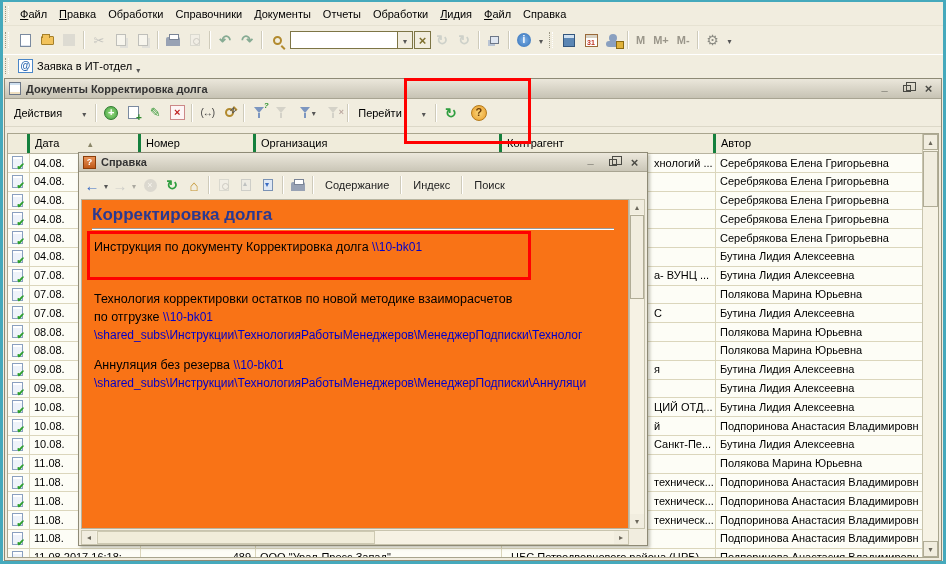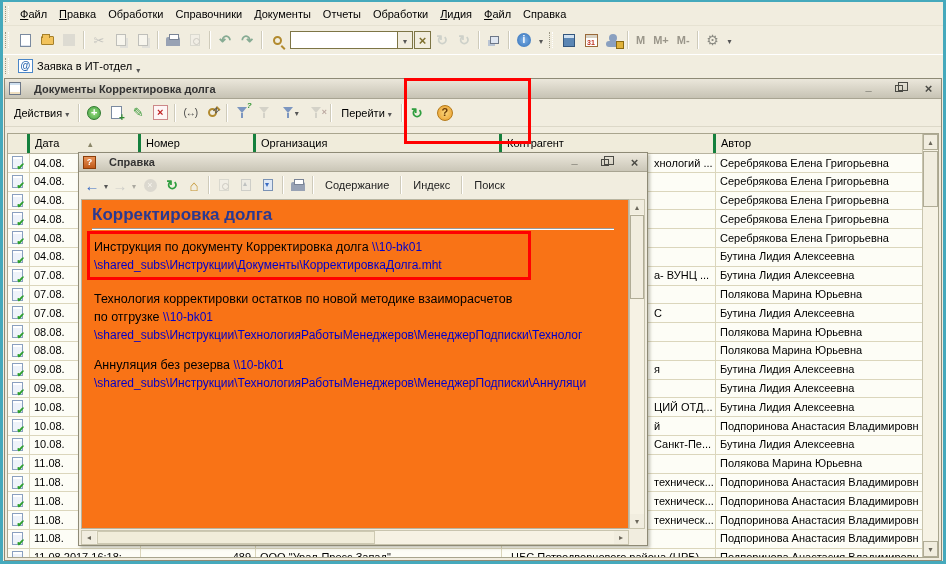--- a/index.html
+++ b/index.html
@@ -94,31 +94,31 @@
   #toolbar2{position:absolute;left:0;top:52px;right:0;height:23px;display:flex;align-items:center;border-top:1px solid #fff}
   .searchwrap{display:flex;align-items:center;margin-left:2px}
   .searchbox{width:108px;height:18px;border:1px solid #7d7545;background:#fff;font-size:11px;padding:0 2px;outline:none}
   .combo-arrow{width:15px;height:18px;border:1px solid #7d7545;border-left:none;background:var(--beige);display:flex;align-items:center;justify-content:center}
   .xbox{width:17px;height:18px;border:1px solid #7d7545;background:var(--beige);display:flex;align-items:center;justify-content:center;margin-left:1px}
   .mbtn{padding:0 4px;color:#9a968a;font-weight:bold}
   .tb2btn{display:flex;align-items:center;gap:4px;padding:1px 4px}
 
   
   #docwin{position:absolute;left:1px;right:1px;top:76px;bottom:0;background:var(--beige);border:1px solid #8e8a76;}
-  .titlebar{height:20px;display:flex;align-items:center;padding:0 4px;gap:13px;
+  .titlebar{height:20px;display:flex;align-items:center;padding:0 4px;gap:5px;
             background:linear-gradient(#ebe7db,#c7c3b4);border-bottom:1px solid #a8a492;font-weight:bold;color:#333}
   .titlebar .tspacer{flex:1}
   .wbtn{width:17px;height:14px;display:flex;align-items:center;justify-content:center;color:#4a4a44;font-weight:bold}
   .wb-min::before{content:"_";margin-top:-6px}
   .wb-rest{position:relative}
   .wb-rest i{width:8px;height:7px;border:1px solid #4a4a44;display:block;position:relative;background:transparent}
   .wb-rest i::before{content:"";position:absolute;left:2px;top:-4px;width:8px;height:7px;border:1px solid #4a4a44}
   .wb-close::before{content:"×";font-size:13px}
   #dtoolbar{height:28px;display:flex;align-items:center;padding-left:3px;border-bottom:1px solid #dcd8c8}
-  .txtbtn{display:flex;align-items:flex-end;gap:3px;padding:2px 5px;border:1px solid transparent}
+  .txtbtn{display:flex;align-items:flex-end;gap:20px;padding:2px 5px;border:1px solid transparent}
 
   
   #tablewrap{position:absolute;left:2px;right:2px;top:54px;bottom:2px;background:#fdfdf6;border:1px solid #a9a58e;overflow:hidden}
   #thead{position:absolute;left:0;right:16px;top:0;height:20px;background:#f0ecdb;border-bottom:1px solid #b8b4a0}
   .hc{position:absolute;top:0;bottom:0;border-right:3px solid #15803d;padding:3px 5px;white-space:nowrap;overflow:hidden}
   #rows{position:absolute;left:0;right:16px;top:20px;bottom:0;overflow:hidden}
   .trow{position:relative;height:18.8px;border-bottom:1px solid var(--grid);background:#fdfdf6}
   .c{position:absolute;top:0;bottom:0;border-right:1px solid var(--grid);padding:2.5px 4px;white-space:nowrap;overflow:hidden}
   .col-icon{left:0;width:22px}.col-date{left:22px;width:111px}.col-num{left:133px;width:115px;text-align:right}
   .col-org{left:248px;width:246px}.col-contr{left:494px;width:214px}.col-auth{left:708px;width:230px}
@@ -703,21 +703,20 @@
       <span class="sep"></span>
       <span class="htab">Поиск</span>
     </div>
     <div id="hcontent">
       <div id="hheading">Корректировка долга</div>
       <div id="hrule"></div>
       <div id="redrect2"></div>
       <div id="hsections">
           <div class="hsec" style="top: 38px;">
             <div class="hline"><span class="htitle">Инструкция по документу Корректировка долга&nbsp;</span><a class="hlink">\\10-bk01</a></div>
-            <div class="hline"><a class="hlink">\shared_subs\Инструкции\Документы\КорректировкаДолга.mht</a></div>
           </div>
           <div class="hsec" style="top: 90px;">
             <div class="hline"><span class="htitle">Технология корректировки остатков по новой методике взаиморасчетов</span></div>
             <div class="hline"><span class="htitle">по отгрузке&nbsp;</span><a class="hlink">\\10-bk01</a></div>
             <div class="hline"><a class="hlink">\shared_subs\Инструкции\ТехнологияРаботыМенеджеров\МенеджерПодписки\Технолог</a></div>
           </div>
           <div class="hsec" style="top: 156px;">
             <div class="hline"><span class="htitle">Аннуляция без резерва&nbsp;</span><a class="hlink">\\10-bk01</a></div>
             <div class="hline"><a class="hlink">\shared_subs\Инструкции\ТехнологияРаботыМенеджеров\МенеджерПодписки\Аннуляци</a></div>
           </div>

